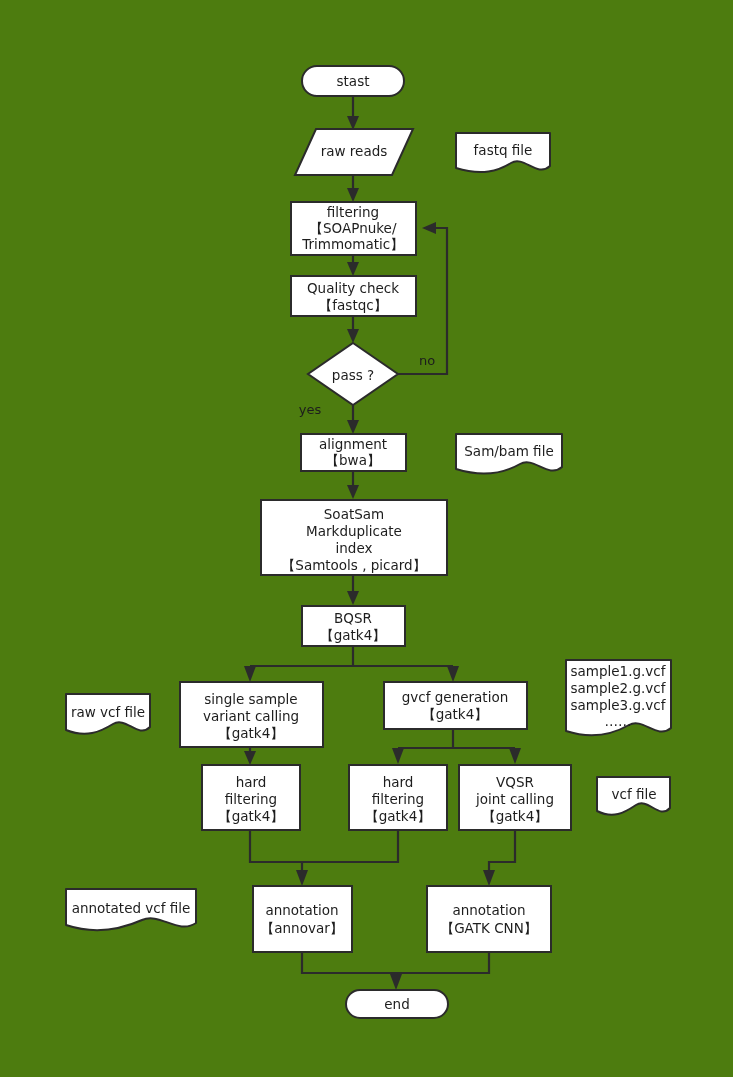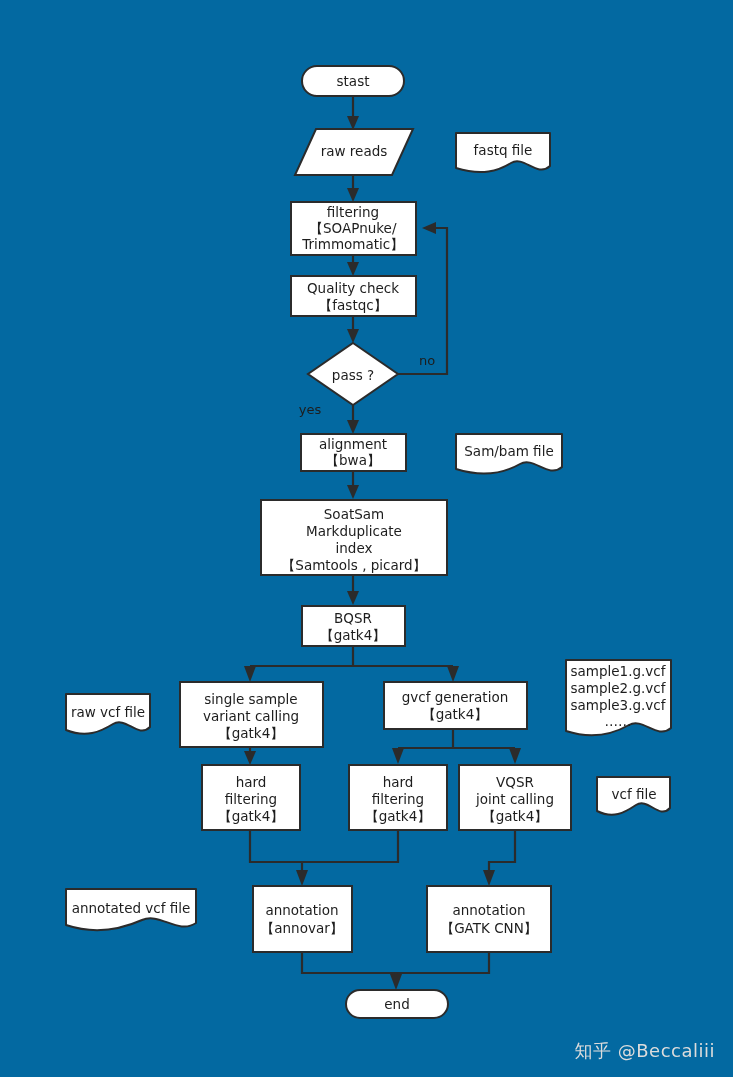--- a/index.html
+++ b/index.html
@@ -7,21 +7,21 @@
     padding: 0;
     background: #ffffff;
   }
   body {
     font-family: "DejaVu Sans", "Liberation Sans", sans-serif;
   }
   #stage {
     position: relative;
     width: 733px;
     height: 1077px;
-    background: #0369a1;
+    background: #4d7c0f;
     overflow: hidden;
   }
   svg#flow {
     position: absolute;
     left: 0;
     top: 0;
     width: 733px;
     height: 1077px;
   }
   .shape {
@@ -271,15 +271,14 @@
       <text class="note-text" x="634" y="795">vcf file</text>
     </g>
 
     <g>
       <path class="doc-shape" d="M66,889 L196,889 L196,923 C178,935 160,912 142,920 C124,928 96,935 66,925 Z"></path>
       <text class="note-text" x="131" y="909">annotated vcf file</text>
     </g>
 
   </svg>
 
-  <div class="watermark">知乎 @Beccaliii</div>
 
 </div>
 
 </body></html>

